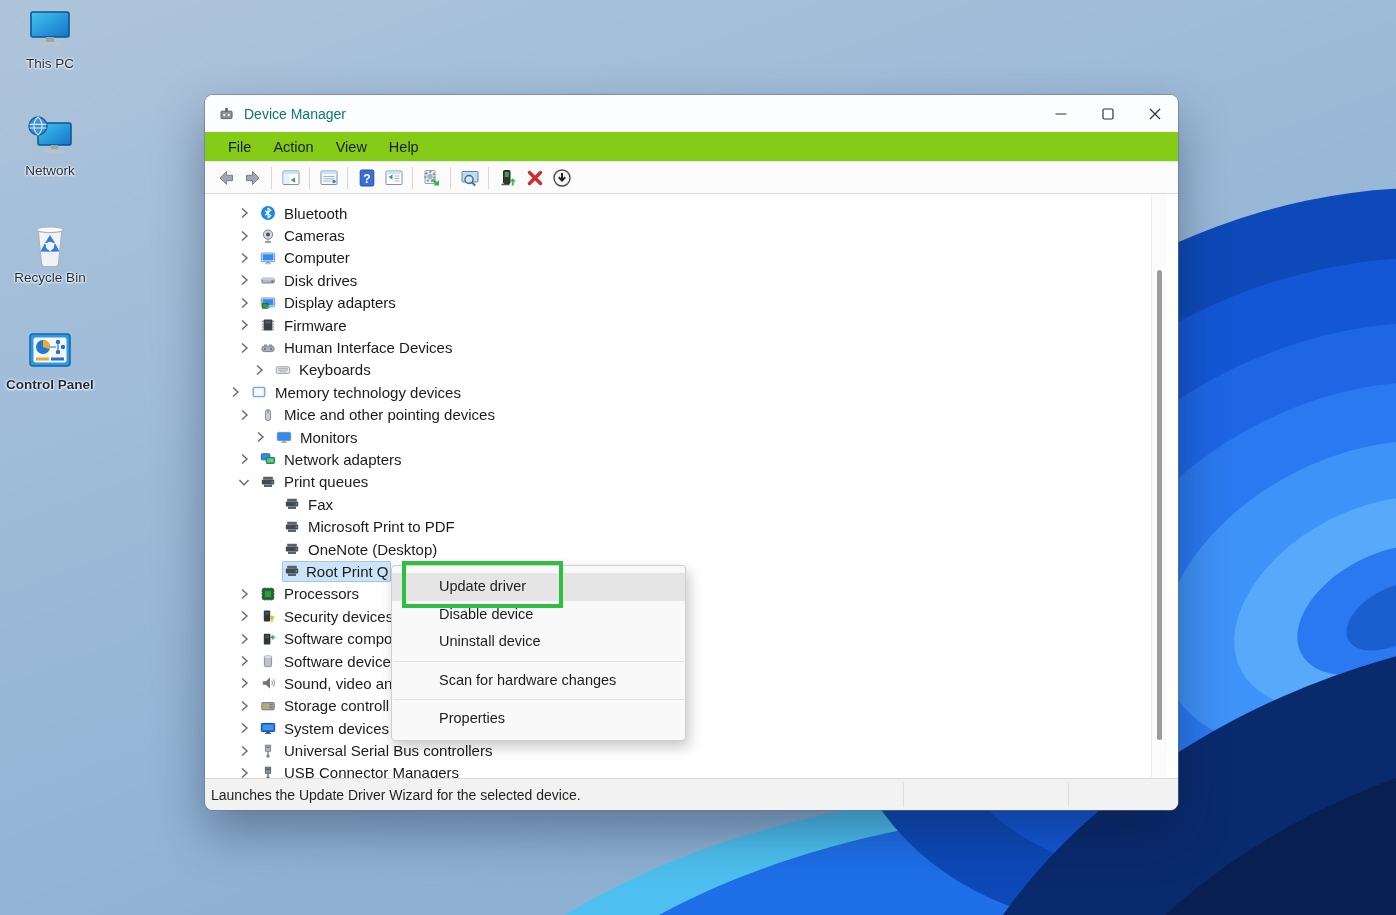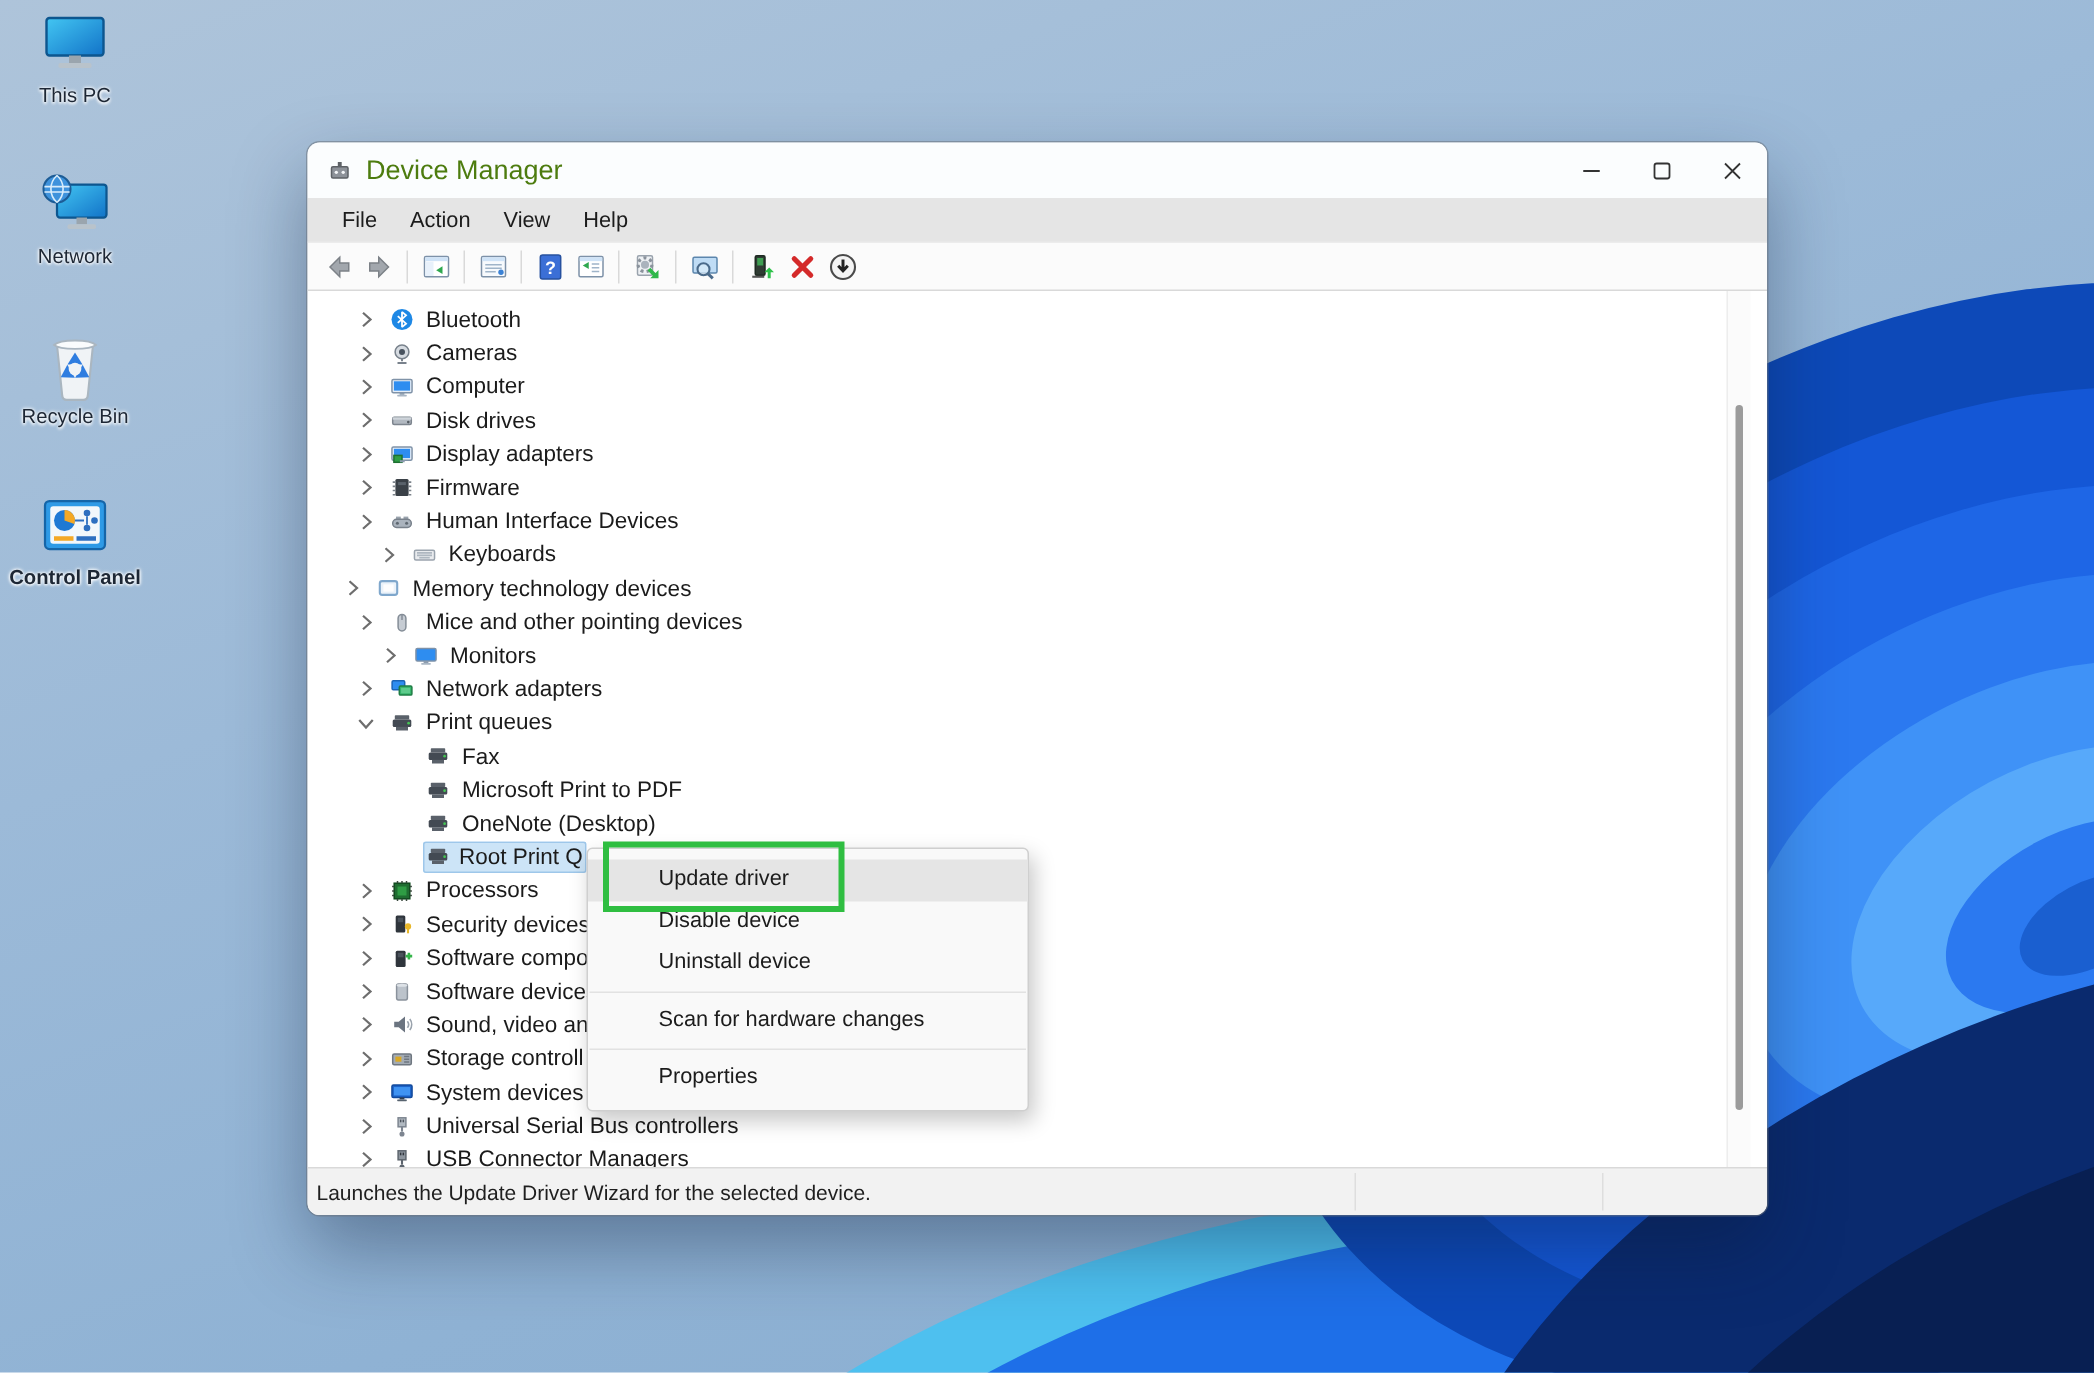--- a/index.html
+++ b/index.html
@@ -16,26 +16,26 @@
   .desk-ico{width:48px;height:46px;display:flex;align-items:center;justify-content:center;}
   .desk-label{margin-top:2px;font-size:13.5px;color:#1d2735;text-align:center;line-height:15px;
     text-shadow:0 0 3px #ffffff,0 0 2px #ffffff,0 1px 2px rgba(255,255,255,.9);}
 
   
   #dm-window{position:absolute;left:205px;top:95px;width:973px;height:715px;z-index:2;
     background:#fff;border-radius:8px;overflow:hidden;display:flex;flex-direction:column;
     box-shadow:0 0 0 1px rgba(105,115,125,.55),0 22px 50px rgba(10,25,55,.38);}
   .titlebar{height:37px;display:flex;align-items:center;padding-left:13px;background:#fbfdfe;flex:none;}
   .title-ico{width:17px;height:17px;margin-right:9px;flex:none;}
-  .title-text{font-size:18px;color:#4d7c0f;}
+  .title-text{font-size:14px;color:#0f766e;}
   .win-controls{margin-left:auto;display:flex;height:100%;}
   .win-btn{width:47px;height:100%;display:flex;align-items:center;justify-content:center;}
   .win-btn svg{display:block;}
 
-  .menubar{height:29px;display:flex;align-items:center;padding-left:12px;background:#e5e5e5;
+  .menubar{height:29px;display:flex;align-items:center;padding-left:12px;background:#84cc16;
     border-bottom:1px solid #ececec;flex:none;}
   .menu-label{font-size:14.5px;color:#1c1c1c;padding:0 11px;}
 
   .toolbar{height:31px;display:flex;align-items:center;padding-left:7px;background:#fbfbfb;
     border-bottom:1px solid #d9d9d9;flex:none;}
   .tb-btn{width:27px;height:25px;display:flex;align-items:center;justify-content:center;flex:none;}
   .tb-sep{width:1px;height:22px;background:#d9d9d9;margin:0 5px;flex:none;}
 
   
   .tree{flex:1;position:relative;background:#fff;overflow:hidden;}

